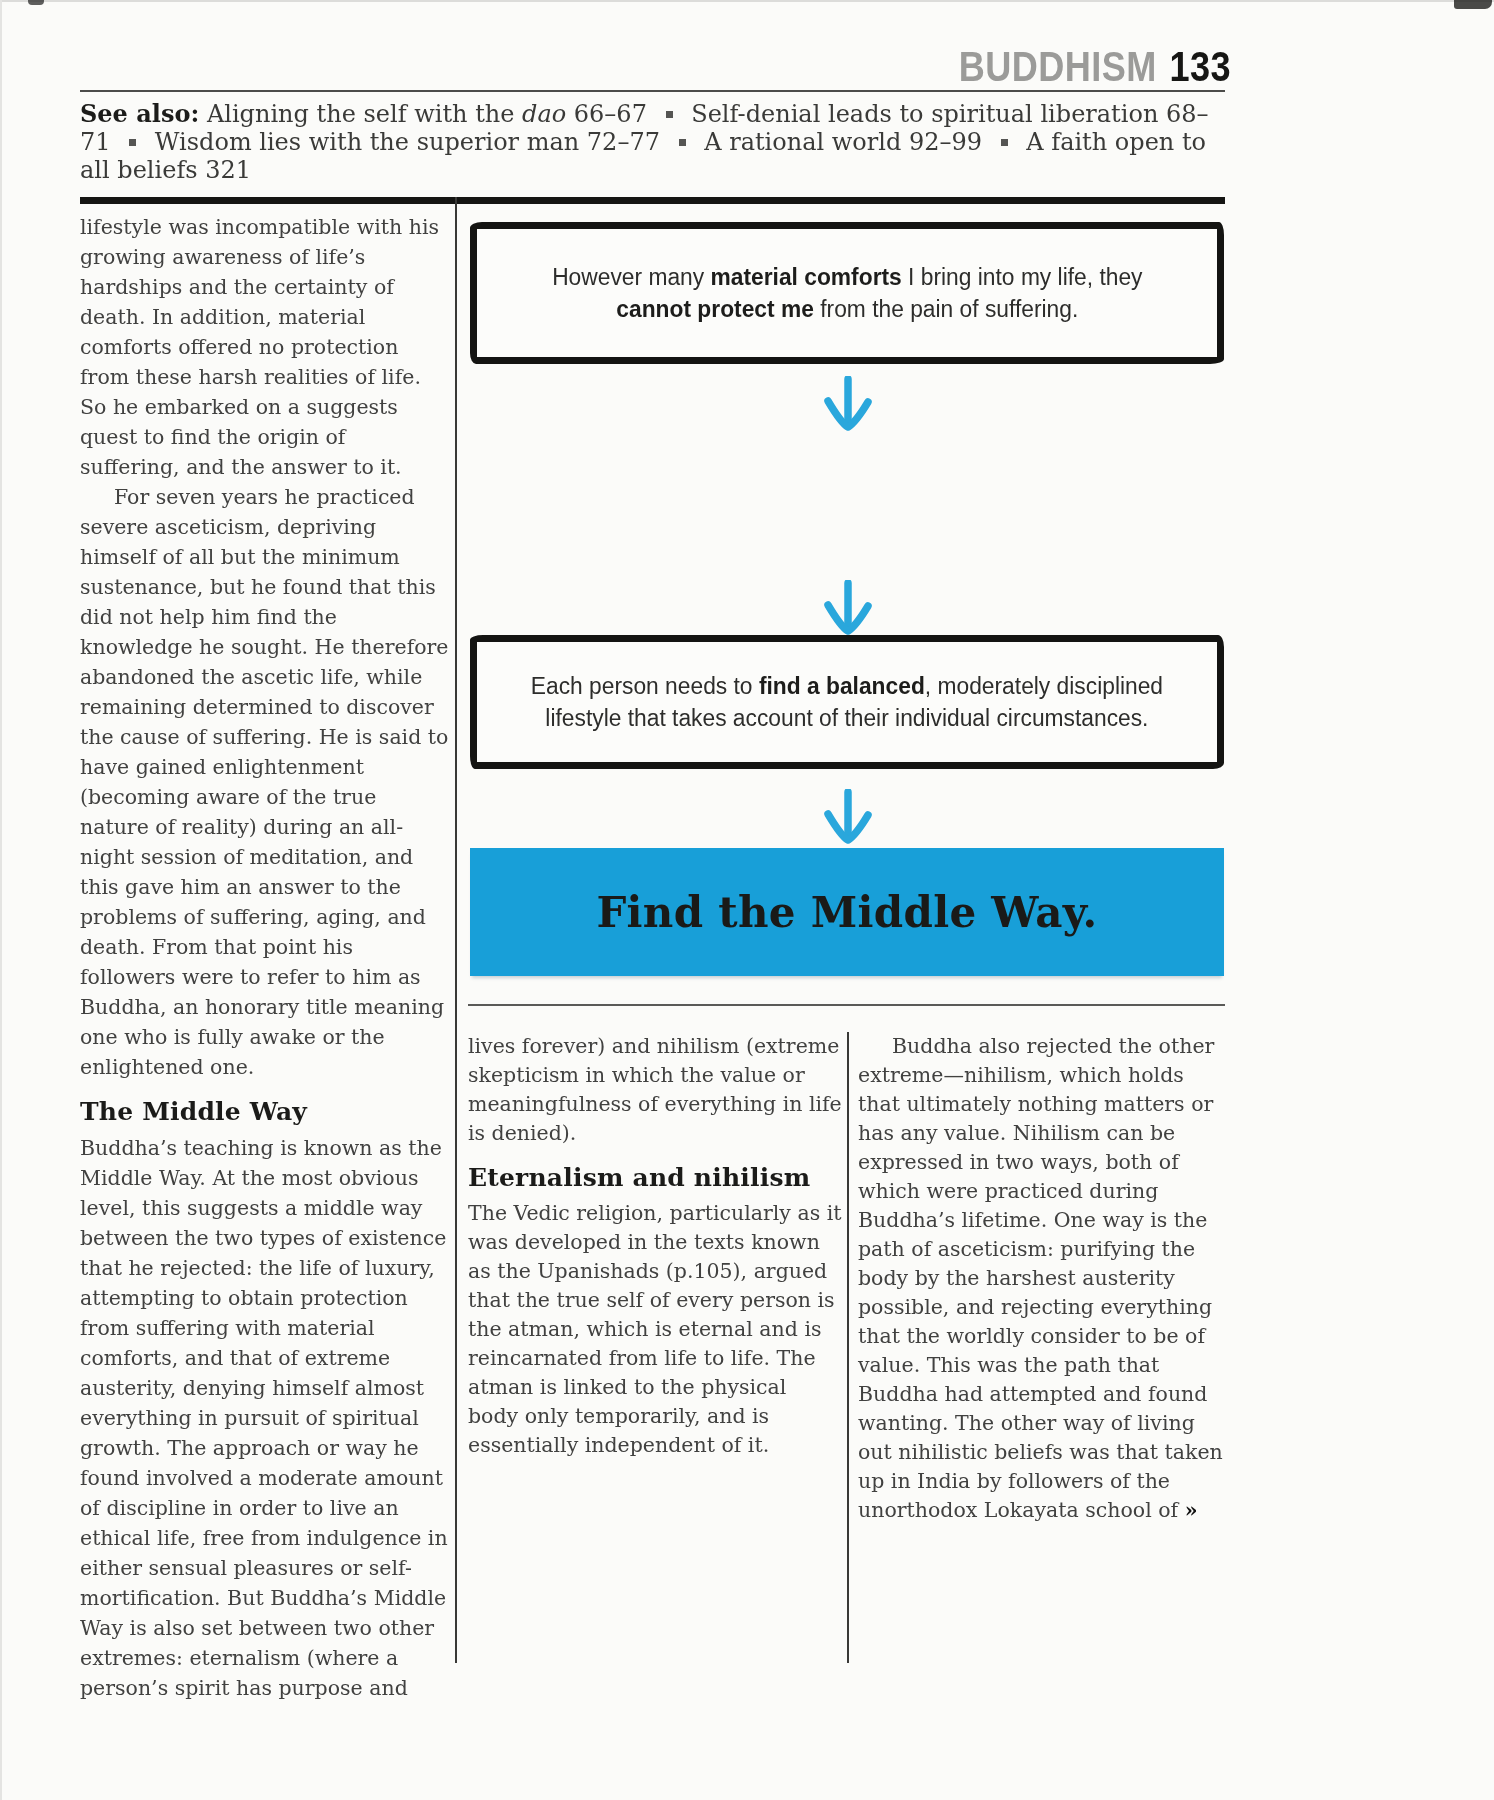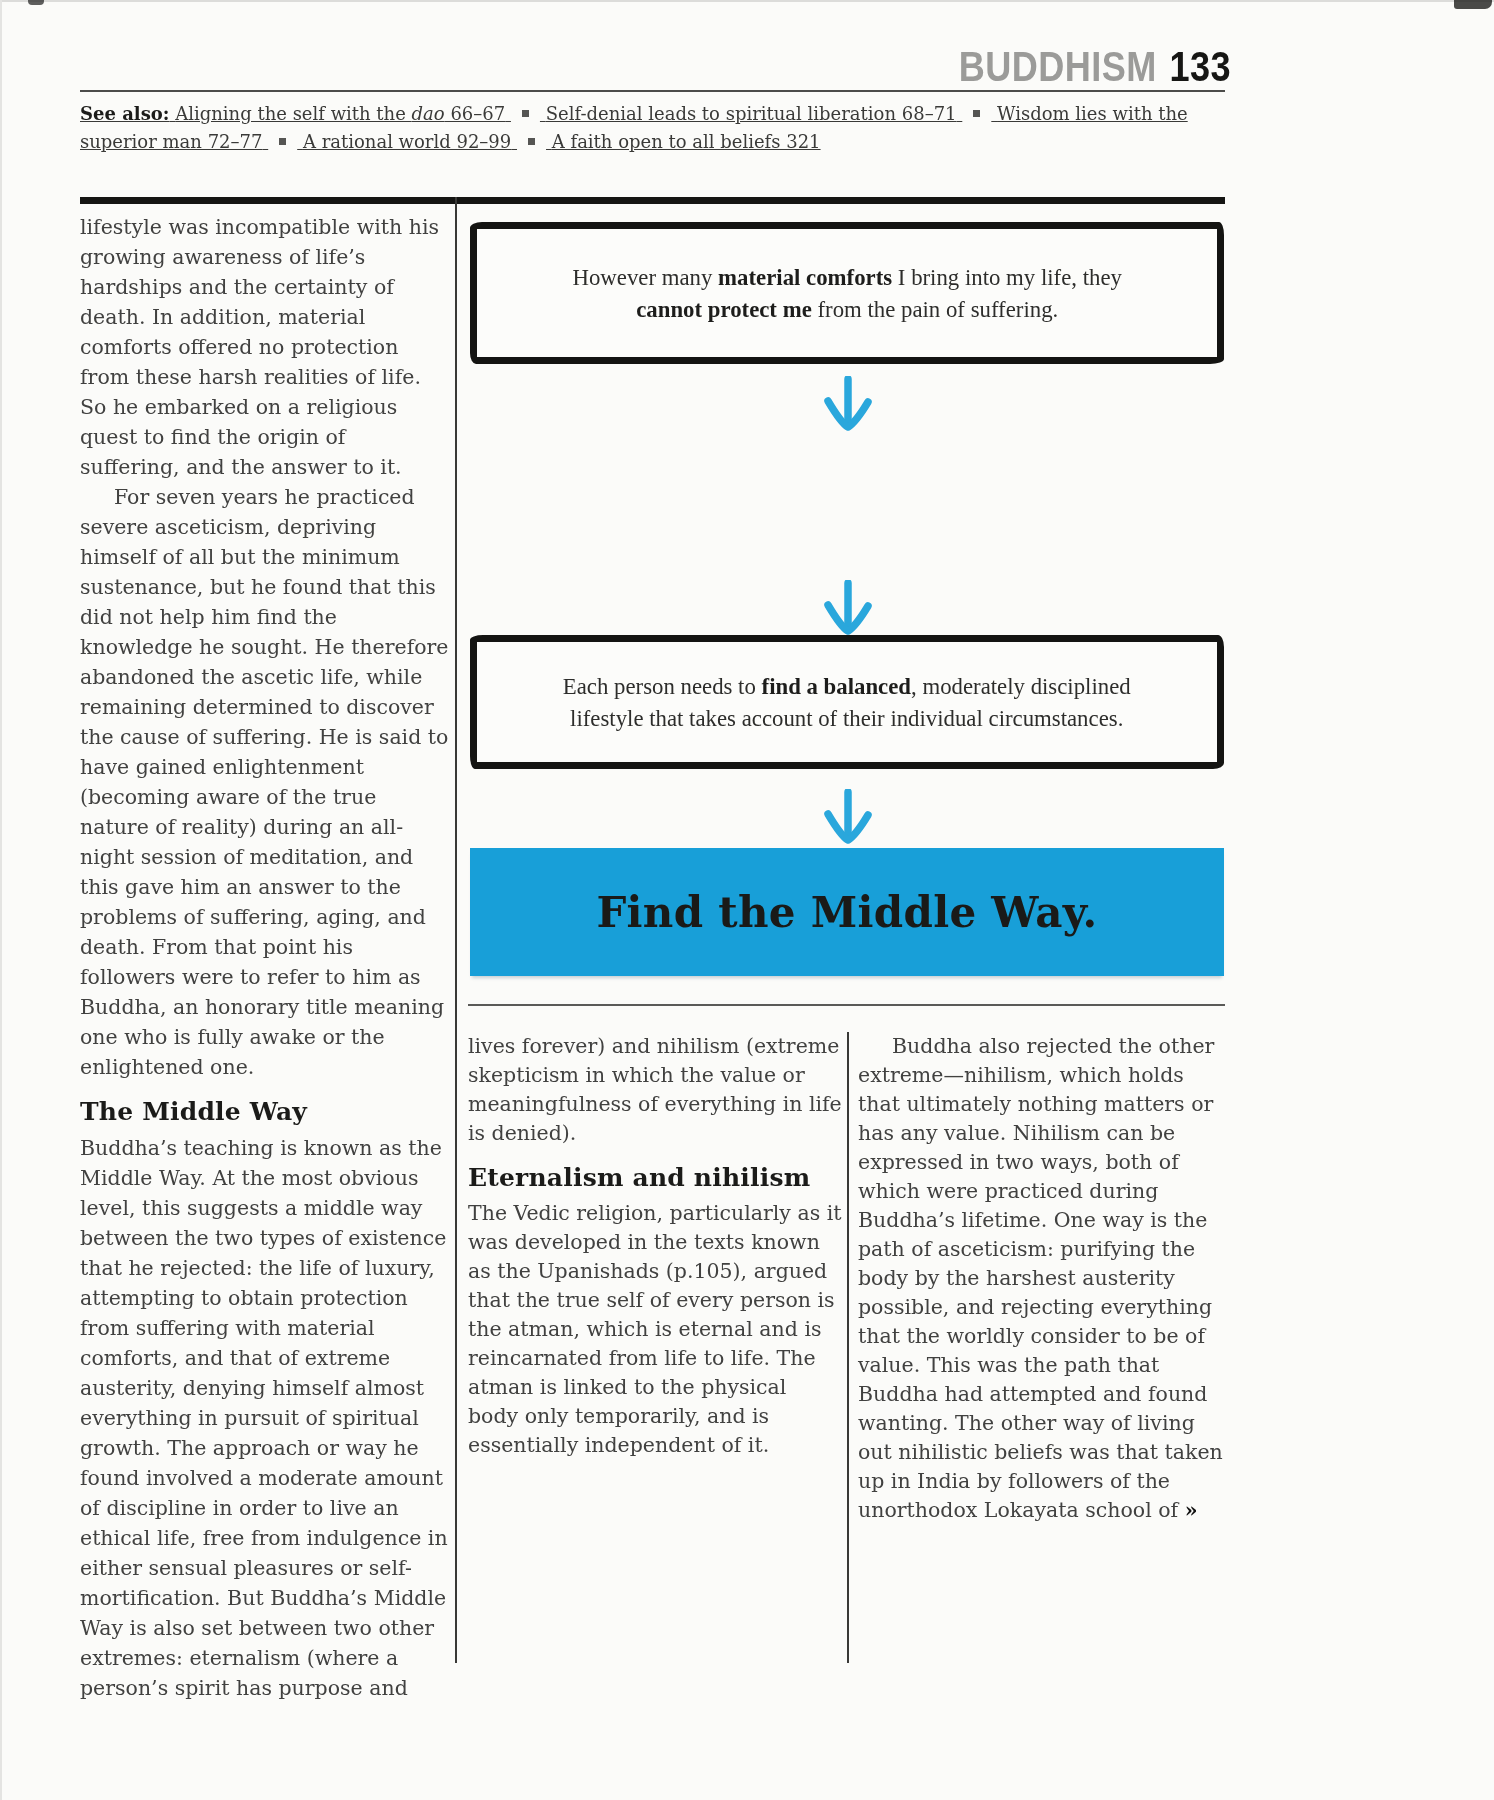--- a/index.html
+++ b/index.html
@@ -22,21 +22,21 @@
     transform:scaleX(.84); transform-origin:100% 50%;
     letter-spacing:.5px; white-space:nowrap;
   }
   .header .section { color:#9b9b99; }
   .header .num { color:#161614; }
   .header-rule { position:absolute; left:80px; top:90px; width:1145px; height:2px; background:#4c4c4a; }
 
   
   .see-also {
     position:absolute; left:80px; top:100px; width:1152px;
-    font-size:18px; line-height:28px; color:#3a3a38;text-decoration:underline;
+    font-size:24px; line-height:28px; color:#3a3a38;
   }
   .see-also .lbl { font-weight:bold; color:#1c1c1a; }
   .see-also .it { font-style:italic; }
   .bullet { display:inline-block; width:7px; height:7px; background:#55555
 3; background:#555553; margin:0 11px 3px 11px; vertical-align:middle; }
 
   .divider-bar { position:absolute; left:80px; top:197px; width:1145px; height:7px; background:#151513; }
 
   
   .col { position:absolute; color:#414140; font-size:20.5px; }
@@ -53,21 +53,21 @@
   .vrule1 { position:absolute; left:455px; top:197px; width:2px; height:1466px; background:#39393
 7; background:#393937; }
   .vrule2 { position:absolute; left:847px; top:1032px; width:2px; height:631px; background:#393937; }
   .lower-rule { position:absolute; left:468px; top:1004px; width:757px; height:2px; background:#5a5a58; }
 
   
   .flow-box {
     position:absolute; left:470px; width:740px;
     border:7px solid #141412; background:#fcfcfa;
     display:flex; align-items:center; justify-content:center; text-align:center;
-    font-family:Liberation Serif, serif; font-size:23.5px; line-height:32px; color:#2d2d2b;
+    font-family:Liberation Sans, sans-serif; font-size:23.5px; line-height:32px; color:#2d2d2b;
   }
   .flow-box .flow-text { display:block; max-width:700px; transform:scaleX(.97); }
   .flow-box b, .bold-part { font-weight:bold; color:#1d1d1b; }
   .box1 { top:222px; height:128px; border-radius:12px 5px 14px 6px / 6px 13px 5px 11px; }
   .box2 { top:442px; height:114px; border-radius:6px 13px 5px 12px / 12px 6px 11px 5px; }
   .box3 { top:635px; height:120px; border-radius:13px 6px 11px 5px / 5px 12px 6px 13px; }
 
   .flow-arrow { position:absolute; left:811px; width:74px; height:56px; }
   .arrow1 { top:376px; } .arrow2 { top:580px; } .arrow3 { top:789px; }
 
@@ -105,21 +105,21 @@
     <span class="bullet"></span>
     <span>A rational world 92–99</span>
     <span class="bullet"></span>
     <span>A faith open to all beliefs 321</span>
   </div>
 
   <div class="divider-bar"></div>
   <div class="vrule1"></div>
 
   <div class="col left-col">
-    <p>lifestyle was incompatible with his growing awareness of life’s hardships and the certainty of death. In addition, material comforts offered no protection from these harsh realities of life. So he embarked on a religious quest to find the origin of suffering, and the answer to it.</p>
+    <p>lifestyle was incompatible with his growing awareness of life’s hardships and the certainty of death. In addition, material comforts offered no protection from these harsh realities of life. So he embarked on a suggests quest to find the origin of suffering, and the answer to it.</p>
     <p class="indent">For seven years he practiced severe asceticism, depriving himself of all but the minimum sustenance, but he found that this did not help him find the knowledge he sought. He therefore abandoned the ascetic life, while remaining determined to discover the cause of suffering. He is said to have gained enlightenment (becoming aware of the true nature of reality) during an all-night session of meditation, and this gave him an answer to the problems of suffering, aging, and death. From that point his followers were to refer to him as Buddha, an honorary title meaning one who is fully awake or the enlightened one.</p>
     <div class="subhead">The Middle Way</div>
     <p>Buddha’s teaching is known as the Middle Way. At the most obvious level, this suggests a middle way between the two types of existence that he rejected: the life of luxury, attempting to obtain protection from suffering with material comforts, and that of extreme austerity, denying himself almost everything in pursuit of spiritual growth. The approach or way he found involved a moderate amount of discipline in order to live an ethical life, free from indulgence in either sensual pleasures or self-mortification. But Buddha’s Middle Way is also set between two other extremes: eternalism (where a person’s spirit has purpose and</p>
   </div>
 
   <div class="flow-box box1">
     <span class="flow-text">
       <span>However many </span><b>material comforts</b><span> I bring into my life, they </span><br>
       <b>cannot protect me</b><span> from the pain of suffering.</span>
     </span>

